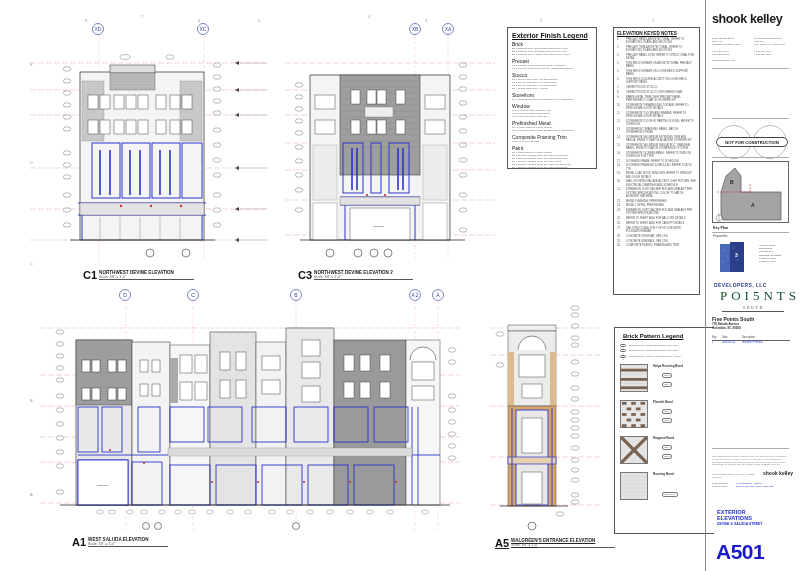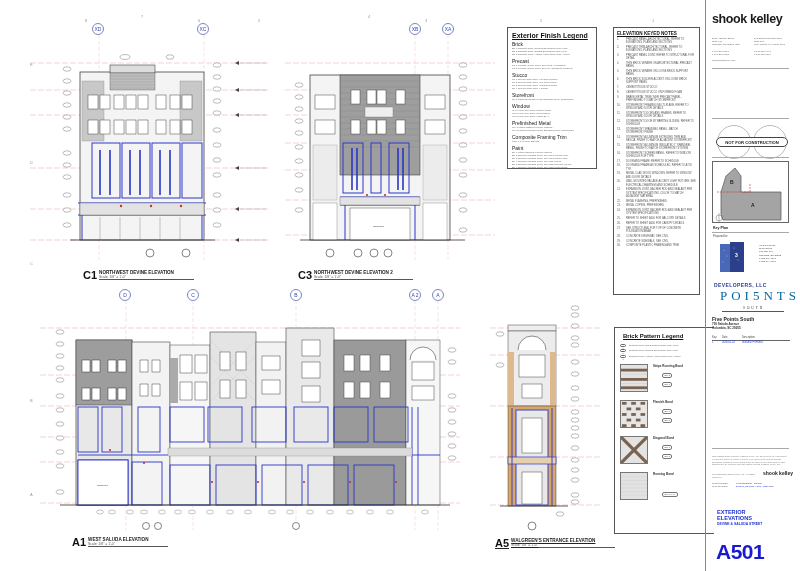--- a/index.html
+++ b/index.html
@@ -53,21 +53,21 @@
   .tb-addr { position: absolute; top: 37px; font-size: 2.4px; color: #666; line-height: 3.2px; }
   .tb-rule { position: absolute; left: 6px; width: 77px; height: 1px; background: #aaa; }
   .nfc { position: absolute; left: 10px; top: 137px; width: 72px; height: 10px; border: 0.7px solid #444; border-radius: 5px; font-size: 4.2px; font-weight: bold; text-align: center; line-height: 9px; color: #222; background: #fff; }
   .nfc-circle { position: absolute; width: 34px; height: 34px; border: 0.4px solid #bbb; border-radius: 50%; top: 125px; }
   .keyplan { position: absolute; left: 6px; top: 161px; width: 77px; height: 62px; border: 0.7px solid #666; background: #fff; }
   .keyplan-label { position: absolute; left: 7px; top: 226px; font-size: 3.6px; font-weight: bold; color: #222; }
   .prepared-label { position: absolute; left: 7px; top: 235px; font-size: 2.6px; color: #444; }
   .dev-logo { position: absolute; left: 12px; top: 240px; width: 28px; height: 34px; }
   .dev-name { position: absolute; left: 8px; top: 282px; font-size: 5px; font-weight: bold; color: #2e3f8f; letter-spacing: 0.4px; }
   .dev-contact { position: absolute; left: 53px; top: 244px; font-size: 2.4px; color: #444; line-height: 3.2px; }
-  .fp-logo { position: absolute; left: 14px; top: 288px; font-family: "Liberation Serif", serif; font-size: 13px; letter-spacing: 4px; color: #0369a1; }
+  .fp-logo { position: absolute; left: 14px; top: 288px; font-family: "Liberation Serif", serif; font-size: 13px; letter-spacing: 4px; color: #14532d; }
   .fp-south { position: absolute; left: 37px; top: 306px; font-family: "Liberation Serif", serif; font-size: 3.4px; letter-spacing: 2px; color: #333; }
   .fp-rule { position: absolute; left: 16px; top: 311px; width: 62px; height: 0.6px; background: #555; }
   .proj-name { position: absolute; left: 6px; top: 316px; font-size: 5px; font-weight: bold; color: #222; }
   .proj-addr { position: absolute; left: 6px; top: 323px; font-size: 3px; font-weight: bold; color: #333; line-height: 3.6px; }
   .rev-table { position: absolute; left: 6px; top: 336px; width: 78px; font-size: 2.6px; }
   .rev-table .hdr { display: flex; color: #444; border-bottom: 0.4px solid #666; padding-bottom: 0.5px; }
   .rev-table .row { display: flex; color: #2233cc; margin-top: 0.6px; }
   .rev-table .c1 { width: 10px; } .rev-table .c2 { width: 20px; } .rev-table .c3 { flex: 1; }
   .disclaimer { position: absolute; left: 6px; top: 455px; width: 76px; font-size: 2.2px; color: #777; line-height: 2.8px; }
   .small-logo { position: absolute; left: 57px; top: 470px; font-size: 5px; font-weight: bold; color: #222; }

